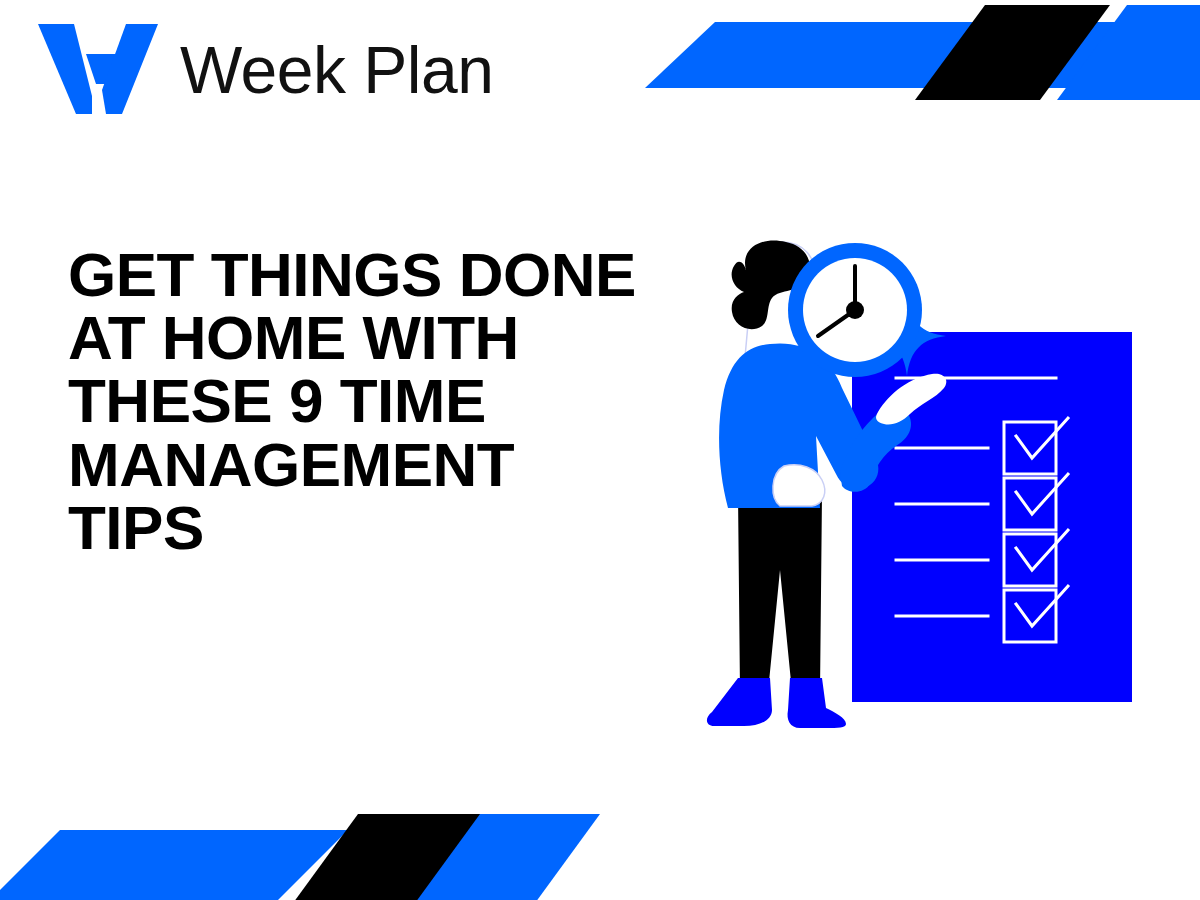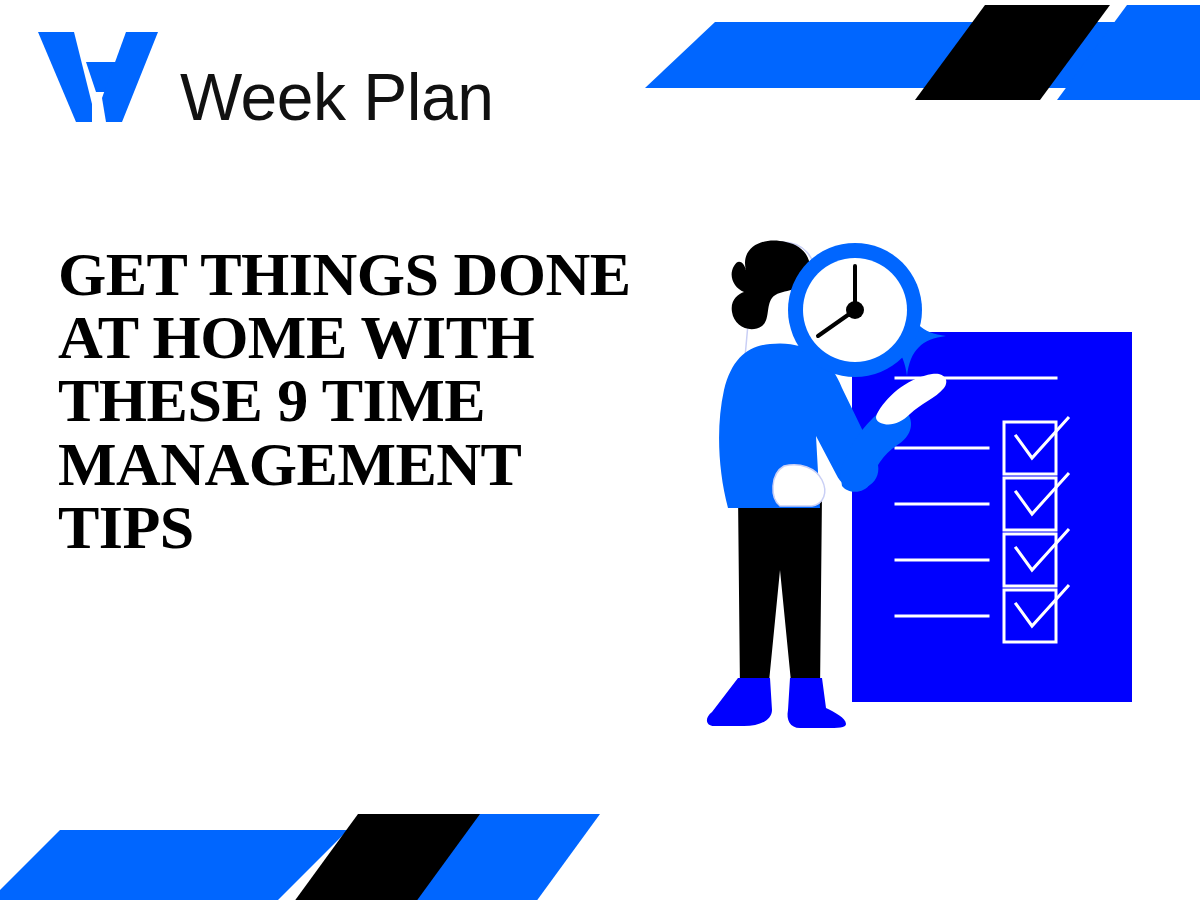--- a/index.html
+++ b/index.html
@@ -15,23 +15,23 @@
     width: 1200px;
     height: 900px;
     background: #ffffff;
     overflow: hidden;
   }
 
   
   .brand {
     position: absolute;
     left: 30px;
-    top: 26px;
+    top: 18px;
     display: flex;
-    align-items: flex-end;
+    align-items: center;
     gap: 18px;
   }
   .brand-mark {
     width: 132px;
     height: 104px;
     display: block;
   }
   .brand-name {
     font-family: "Liberation Sans", sans-serif;
     font-size: 66px;
@@ -56,25 +56,25 @@
   .banner-bottom {
     left: 0px;
     top: 800px;
     width: 620px;
     height: 110px;
   }
 
   
   .headline {
     position: absolute;
-    left: 58px;
+    left: 68px;
     top: 243px;
     width: 580px;
     margin: 0;
-    font-family: Liberation Serif, serif;
+    font-family: Liberation Sans, sans-serif;
     font-weight: 700;
     font-size: 62px;
     line-height: 1.02;
     letter-spacing: -0.5px;
     color: #000000;
     text-transform: uppercase;
   }
 
   
   .illustration {

